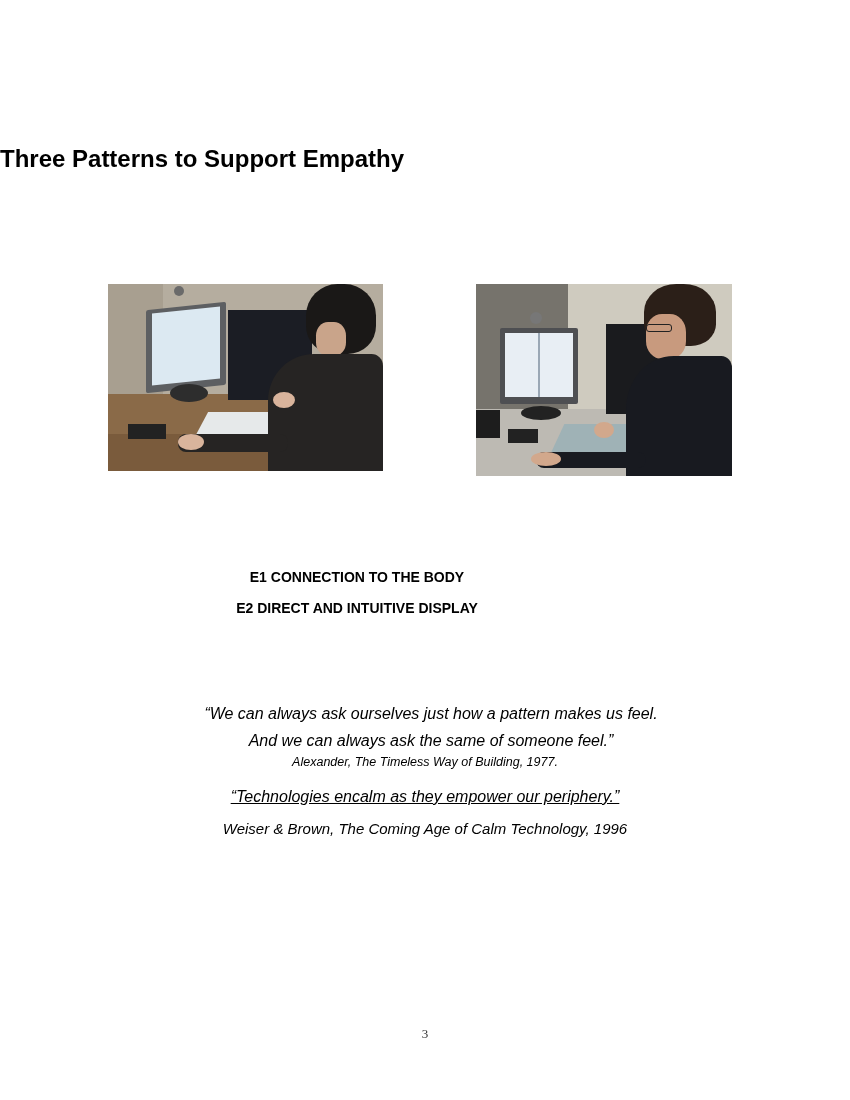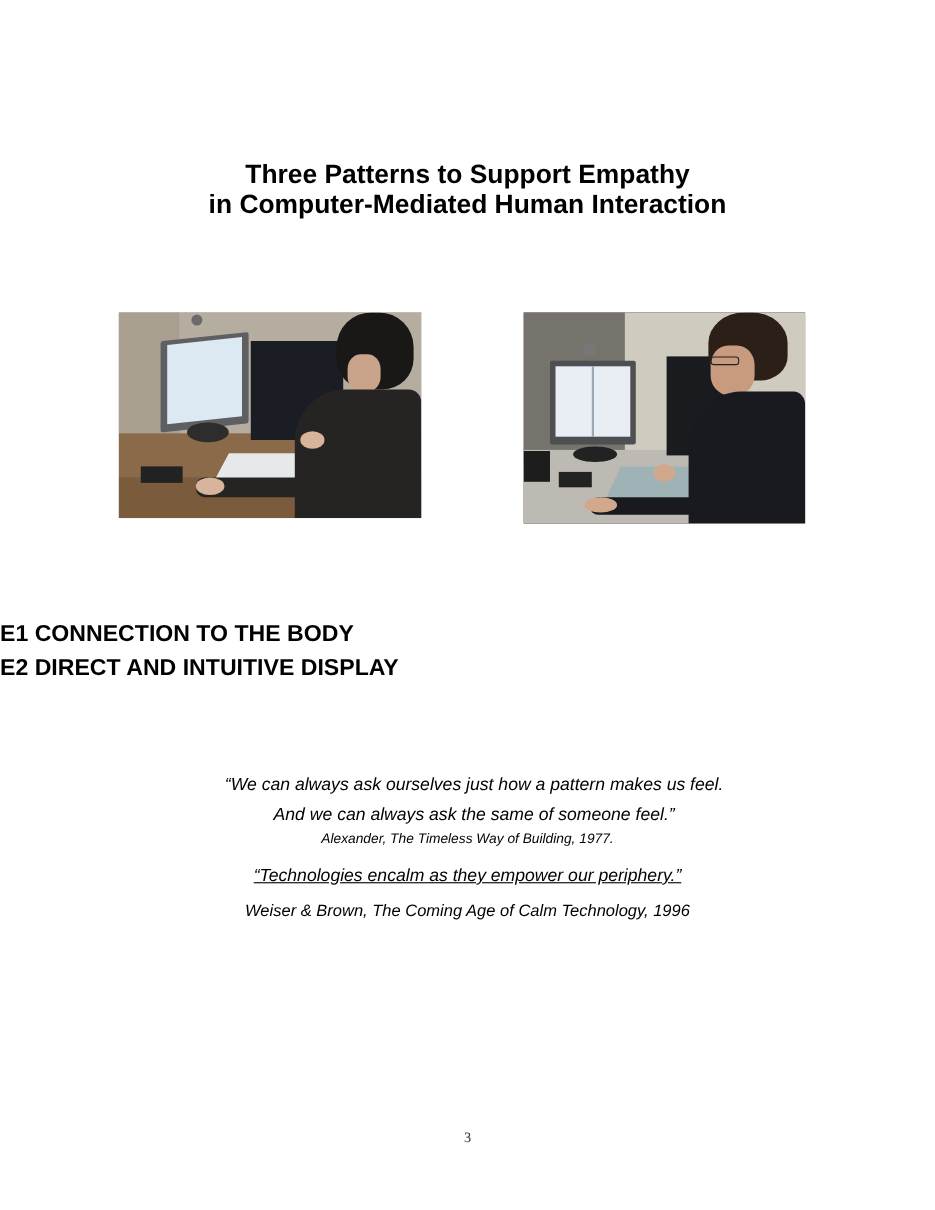--- a/index.html
+++ b/index.html
@@ -1,44 +1,43 @@
 <!DOCTYPE html>
 <html><head>
 <meta charset="utf-8">
 <style>
   html, body { margin: 0; padding: 0; background: #ffffff; }
   body { width: 850px; height: 1100px; position: relative; overflow: hidden; font-family: "Liberation Sans", sans-serif; color: #000; }
 
-  .title { position: absolute; left: 0; width: 850px; top: 145px; text-align: center; font-weight: bold; font-size: 24px; line-height: 28px; }
+  .title { position: absolute; left: 0; width: 850px; top: 145px; font-weight: bold; font-size: 24px; line-height: 28px; }
   .title span { display: block; }
 
   .photo { position: absolute; overflow: hidden; }
   .photo-left { left: 108px; top: 284px; width: 275px; height: 187px; background: #9e978a; }
   .photo-right { left: 476px; top: 284px; width: 256px; height: 192px; background: #5a5852; }
 
   .photo .shape { position: absolute; }
 
-  .patterns { position: absolute; left: 0; width: 714px; top: 566px; text-align: left; font-weight: bold; font-size: 21px; }
+  .patterns { position: absolute; left: 0; width: 714px; top: 566px; text-align: center; font-weight: bold; font-size: 14px; }
   .patterns div { height: 30.5px; line-height: 22px; }
 
   .quote { position: absolute; left: 0; width: 850px; text-align: center; font-style: italic; }
   .q1 { top: 700px; font-size: 16px; line-height: 27px; }
   .q1 span { display: block; padding-left: 12px; }
   .cite1 { top: 753px; font-size: 12.5px; line-height: 18px; }
   .q2 { top: 786px; font-size: 16px; line-height: 22px; text-decoration: underline; }
   .cite2 { top: 820px; font-size: 15px; line-height: 18px; }
 
   .page-num { position: absolute; left: 0; width: 850px; top: 1026px; text-align: center; font-family: "Liberation Serif", serif; font-size: 13px; color: #333; }
 </style>
 </head>
 <body>
 
 <div class="title">
   <span>Three Patterns to Support Empathy</span>
-  <span>in Computer-Mediated Human Interaction</span>
 </div>
 
 <div class="photo photo-left">
 
   <div class="shape" style="left:0;top:0;width:275px;height:110px;background:#b5ad9f;"></div>
   <div class="shape" style="left:0;top:0;width:55px;height:120px;background:#a89f90;"></div>
 
   <div class="shape" style="left:0;top:110px;width:275px;height:77px;background:#8a6a48;"></div>
   <div class="shape" style="left:0;top:150px;width:275px;height:37px;background:#7a5b3c;"></div>
 

